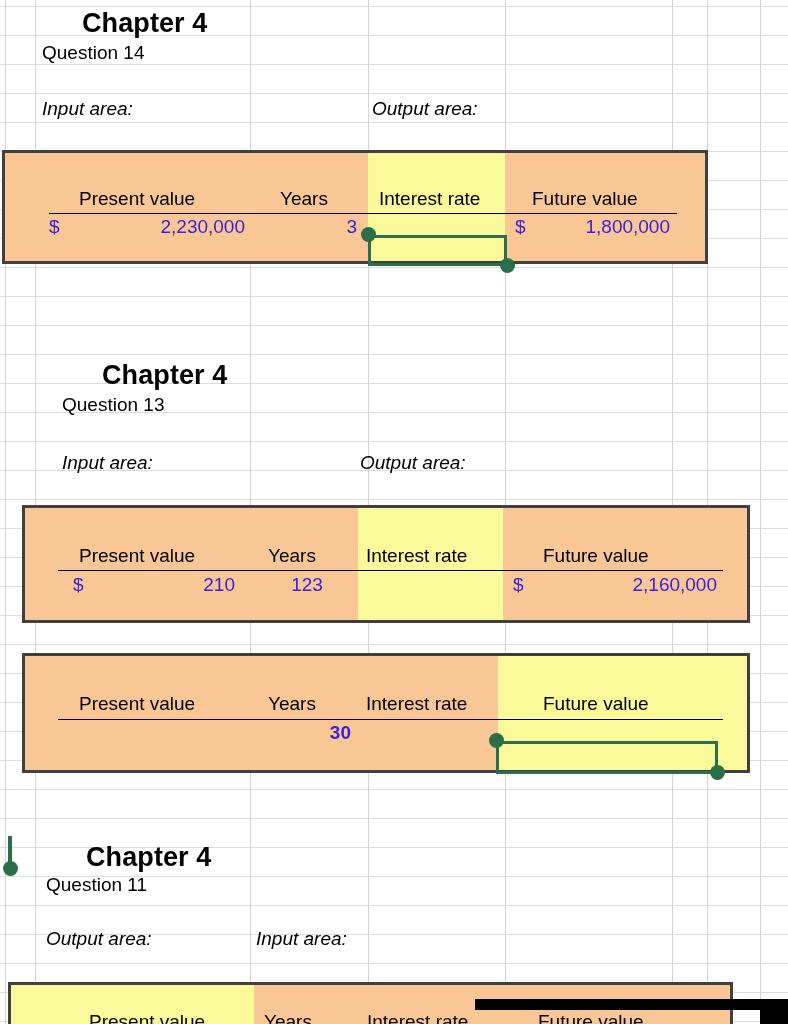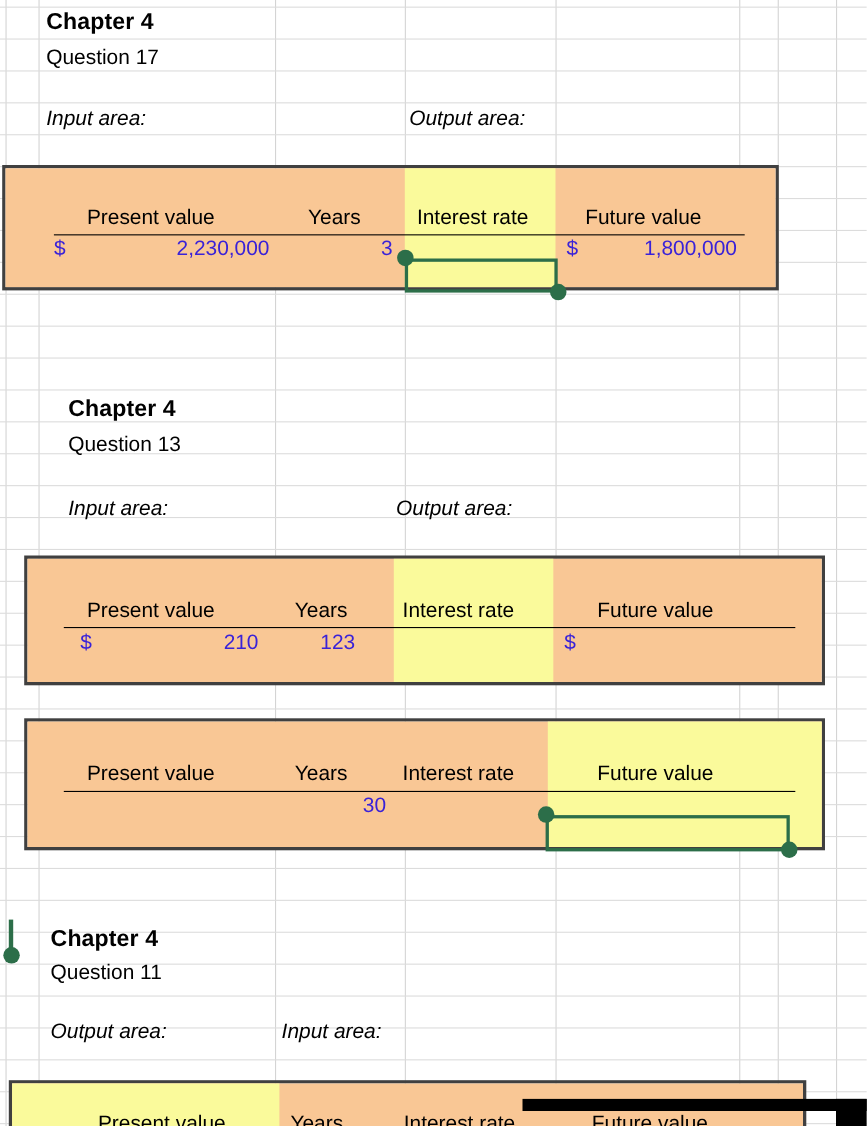--- a/index.html
+++ b/index.html
@@ -11,21 +11,21 @@
     position:relative;
   }
   
   #grid{position:absolute;inset:0;z-index:0;pointer-events:none;}
   .vline{position:absolute;top:0;bottom:0;width:1px;background:#d4d4d4;}
   .hline{position:absolute;left:0;right:0;height:1px;background:#dcdcdc;}
 
   
   .layer{position:absolute;inset:0;z-index:2;}
   .txt{position:absolute;white-space:nowrap;color:#000000;}
-  .chapter{font-size:21px;font-weight:bold;letter-spacing:.1px;}
+  .chapter{font-size:27px;font-weight:bold;letter-spacing:.1px;margin-left:40px;}
   .question{font-size:19px;}
   .arealbl{font-size:19px;font-style:italic;}
 
   
   .tbl{position:absolute;border:3px solid #404040;box-sizing:border-box;z-index:1;}
   .fill{position:absolute;top:0;bottom:0;}
   .orange{background:#f9c795;}
   .yellow{background:#fafa9b;}
 
   .hdr{position:absolute;font-size:19px;color:#000;white-space:nowrap;}
@@ -87,21 +87,21 @@
     <div class="hline" style="top: 905px;"></div>
     <div class="hline" style="top: 934px;"></div>
     <div class="hline" style="top: 963px;"></div>
     <div class="hline" style="top: 992px;"></div>
     <div class="hline" style="top: 1021px;"></div>
   </div>
 
 <div class="layer">
 
   <div class="txt chapter" style="left:42px;top:8px;">Chapter 4</div>
-  <div class="txt question" style="left:42px;top:42px;">Question 17</div>
+  <div class="txt question" style="left:42px;top:42px;">Question 14</div>
   <div class="txt arealbl" style="left:42px;top:98px;">Input area:</div>
   <div class="txt arealbl" style="left:372px;top:98px;">Output area:</div>
 
   <div class="tbl" style="left:2px;top:150px;width:706px;height:114px;">
     <div class="fill orange" style="left:0;width:100%;"></div>
     <div class="fill yellow" style="left:363px;width:137px;"></div>
 
     <div class="rule" style="left:44px;top:60px;width:628px;"></div>
 
     <div class="hdr" style="left:74px;top:35px;">Present value</div>
@@ -138,34 +138,35 @@
     <div class="hdr" style="left:54px;top:37px;">Present value</div>
     <div class="hdr" style="left:243px;top:37px;">Years</div>
     <div class="hdr" style="left:341px;top:37px;">Interest rate</div>
     <div class="hdr" style="left:518px;top:37px;">Future value</div>
 
     <div class="val" style="left:48px;top:66px;">$</div>
     <div class="val" style="left:100px;top:66px;width:110px;text-align:right;">210</div>
     <div class="val" style="left:238px;top:66px;width:88px;text-align:center;">123</div>
     <div class="val" style="left:340px;top:66px;width:130px;text-align:right;"></div>
     <div class="val" style="left:488px;top:66px;">$</div>
+    <div class="val" style="left:530px;top:66px;width:162px;text-align:right;">2,160,000</div>
   </div>
 
   <div class="tbl" style="left:22px;top:653px;width:728px;height:120px;">
     <div class="fill orange" style="left:0;width:100%;"></div>
     <div class="fill yellow" style="left:473px;right:0;width:auto;"></div>
 
     <div class="rule" style="left:33px;top:63px;width:665px;"></div>
 
     <div class="hdr" style="left:54px;top:37px;">Present value</div>
     <div class="hdr" style="left:243px;top:37px;">Years</div>
     <div class="hdr" style="left:341px;top:37px;">Interest rate</div>
     <div class="hdr" style="left:518px;top:37px;">Future value</div>
 
-    <div class="val" style="left:238px;top:66px;width:88px;text-align:right;">30</div>
+    <div class="val" style="left:238px;top:66px;width:88px;text-align:right;font-weight:bold;">30</div>
     <div class="val" style="left:340px;top:66px;width:130px;text-align:right;"></div>
     <div class="val" style="left:530px;top:66px;width:162px;text-align:right;"></div>
   </div>
 
   <div class="sel" style="left:496px;top:741px;width:222px;height:33px;"></div>
   <div class="handle" style="left:489px;top:733px;"></div>
   <div class="handle" style="left:710px;top:765px;"></div>
 </div>
 
 <div class="layer">

